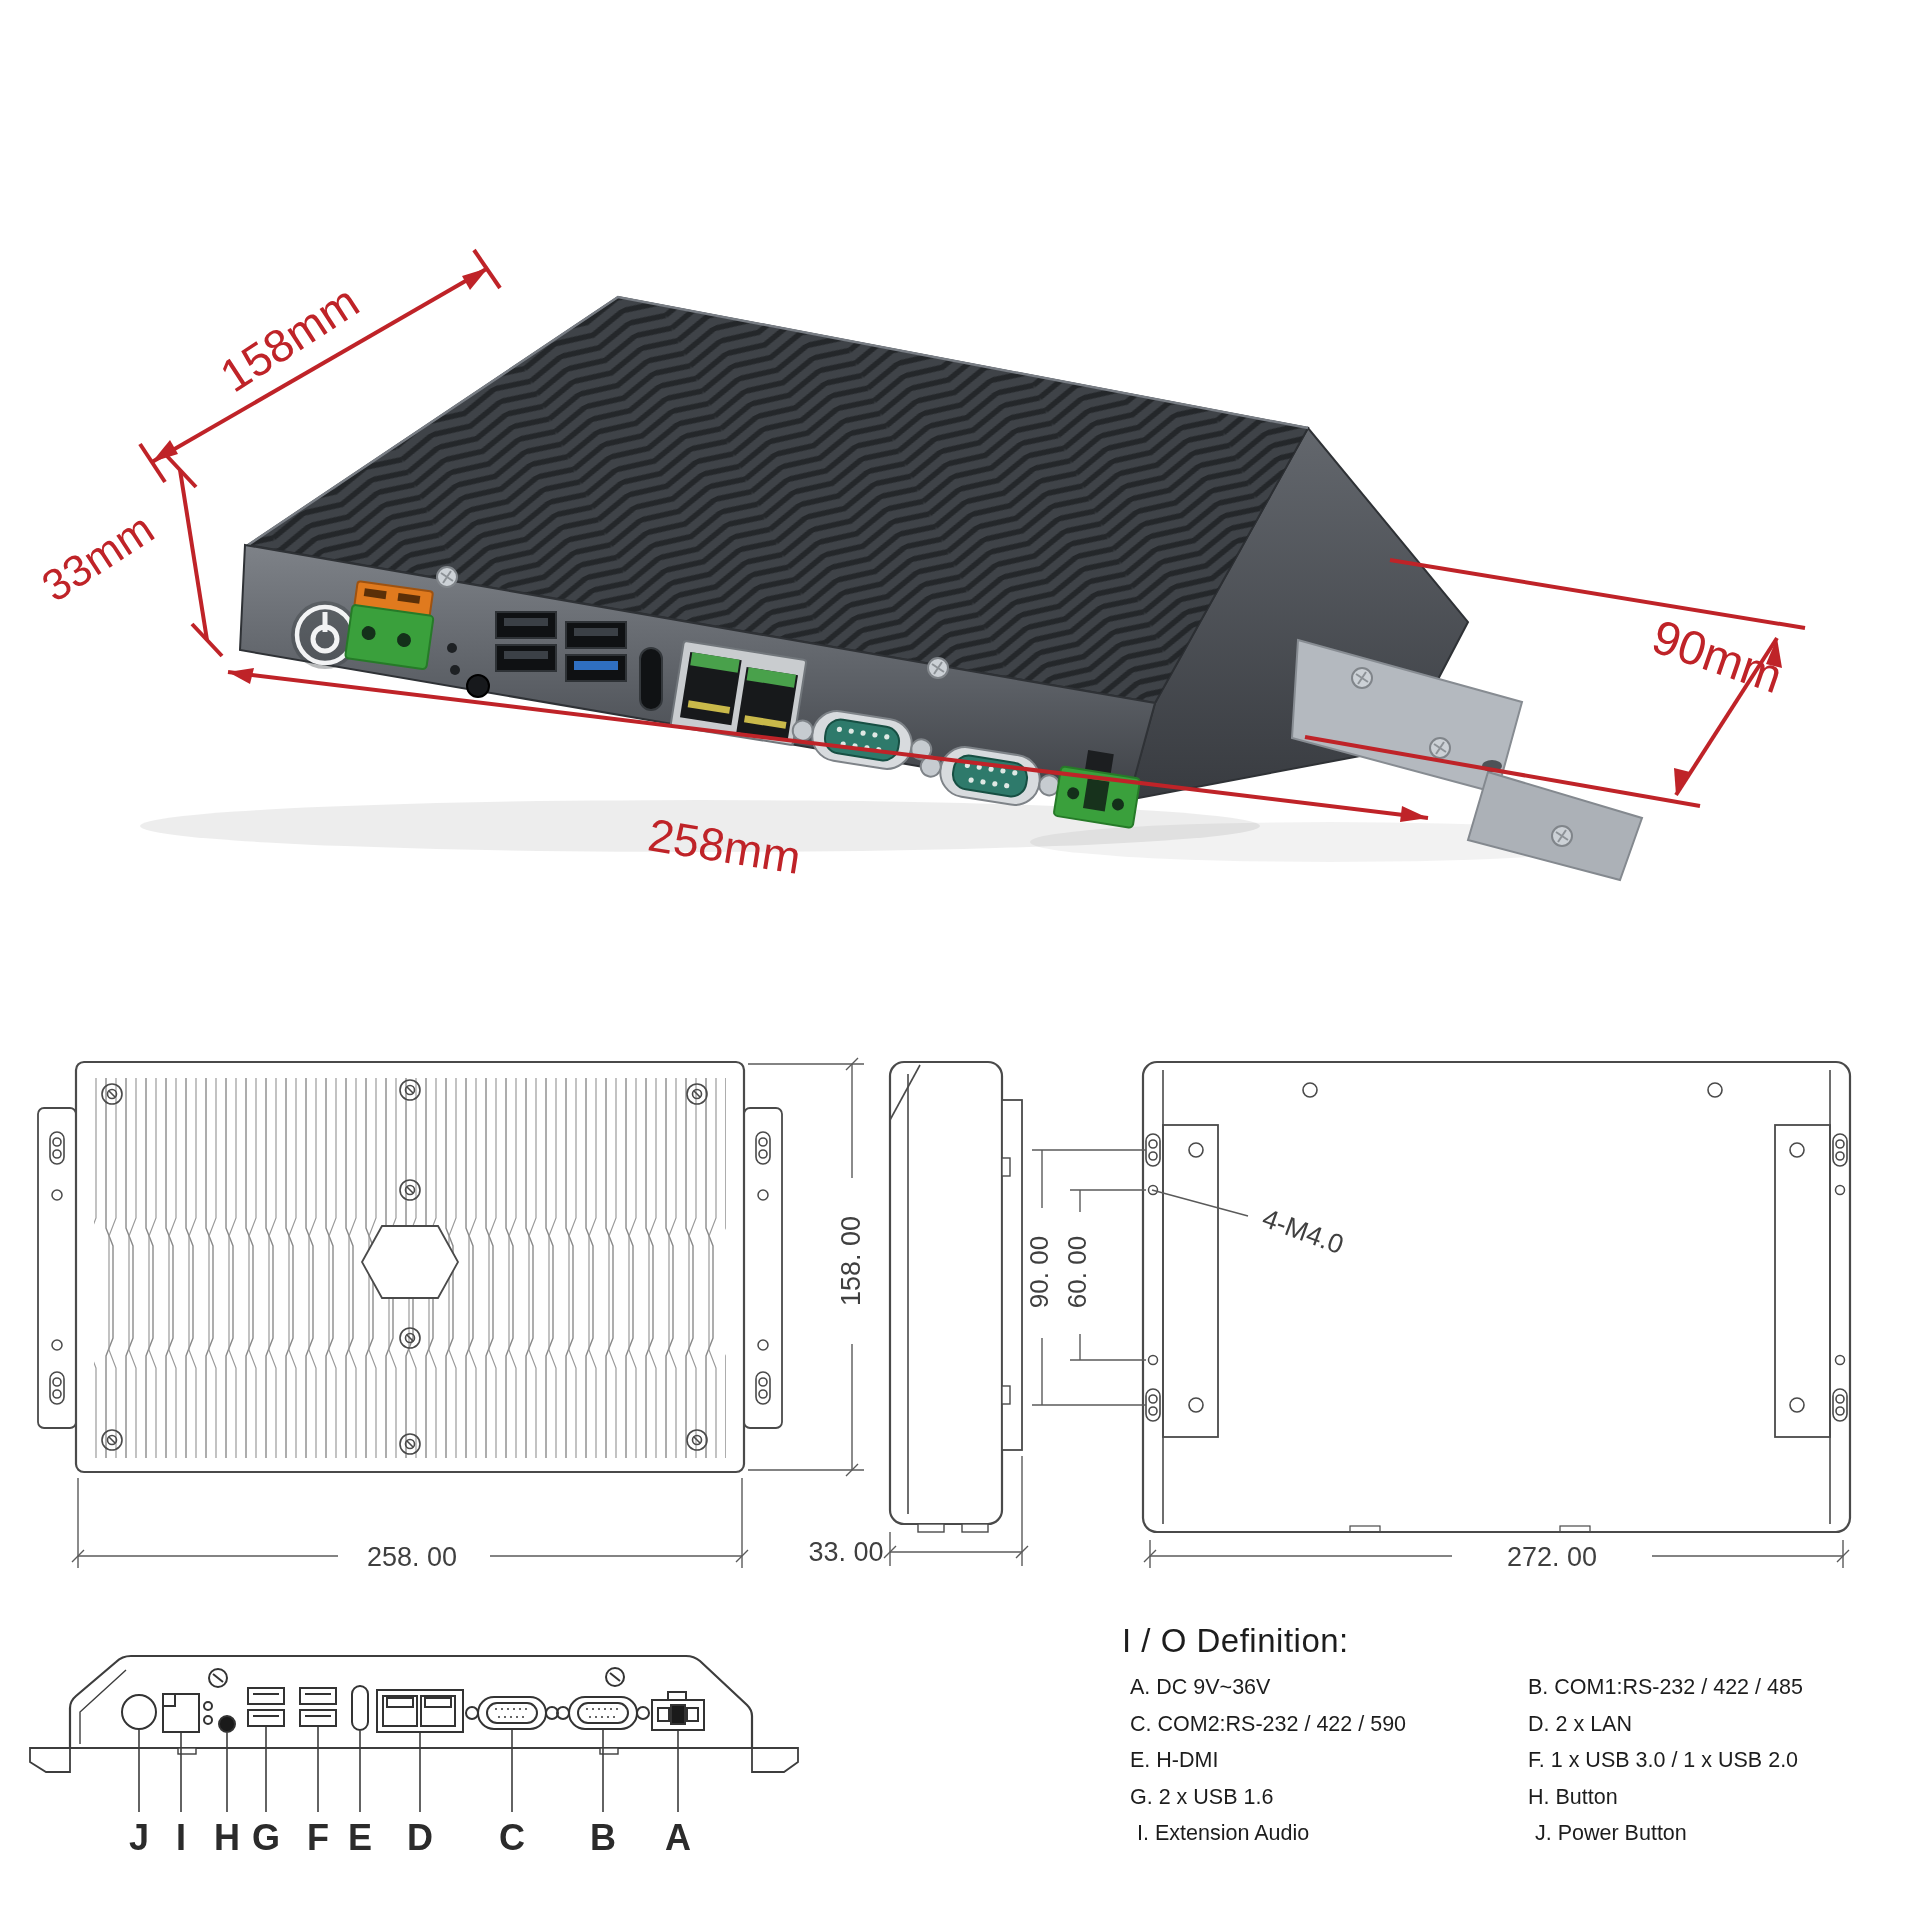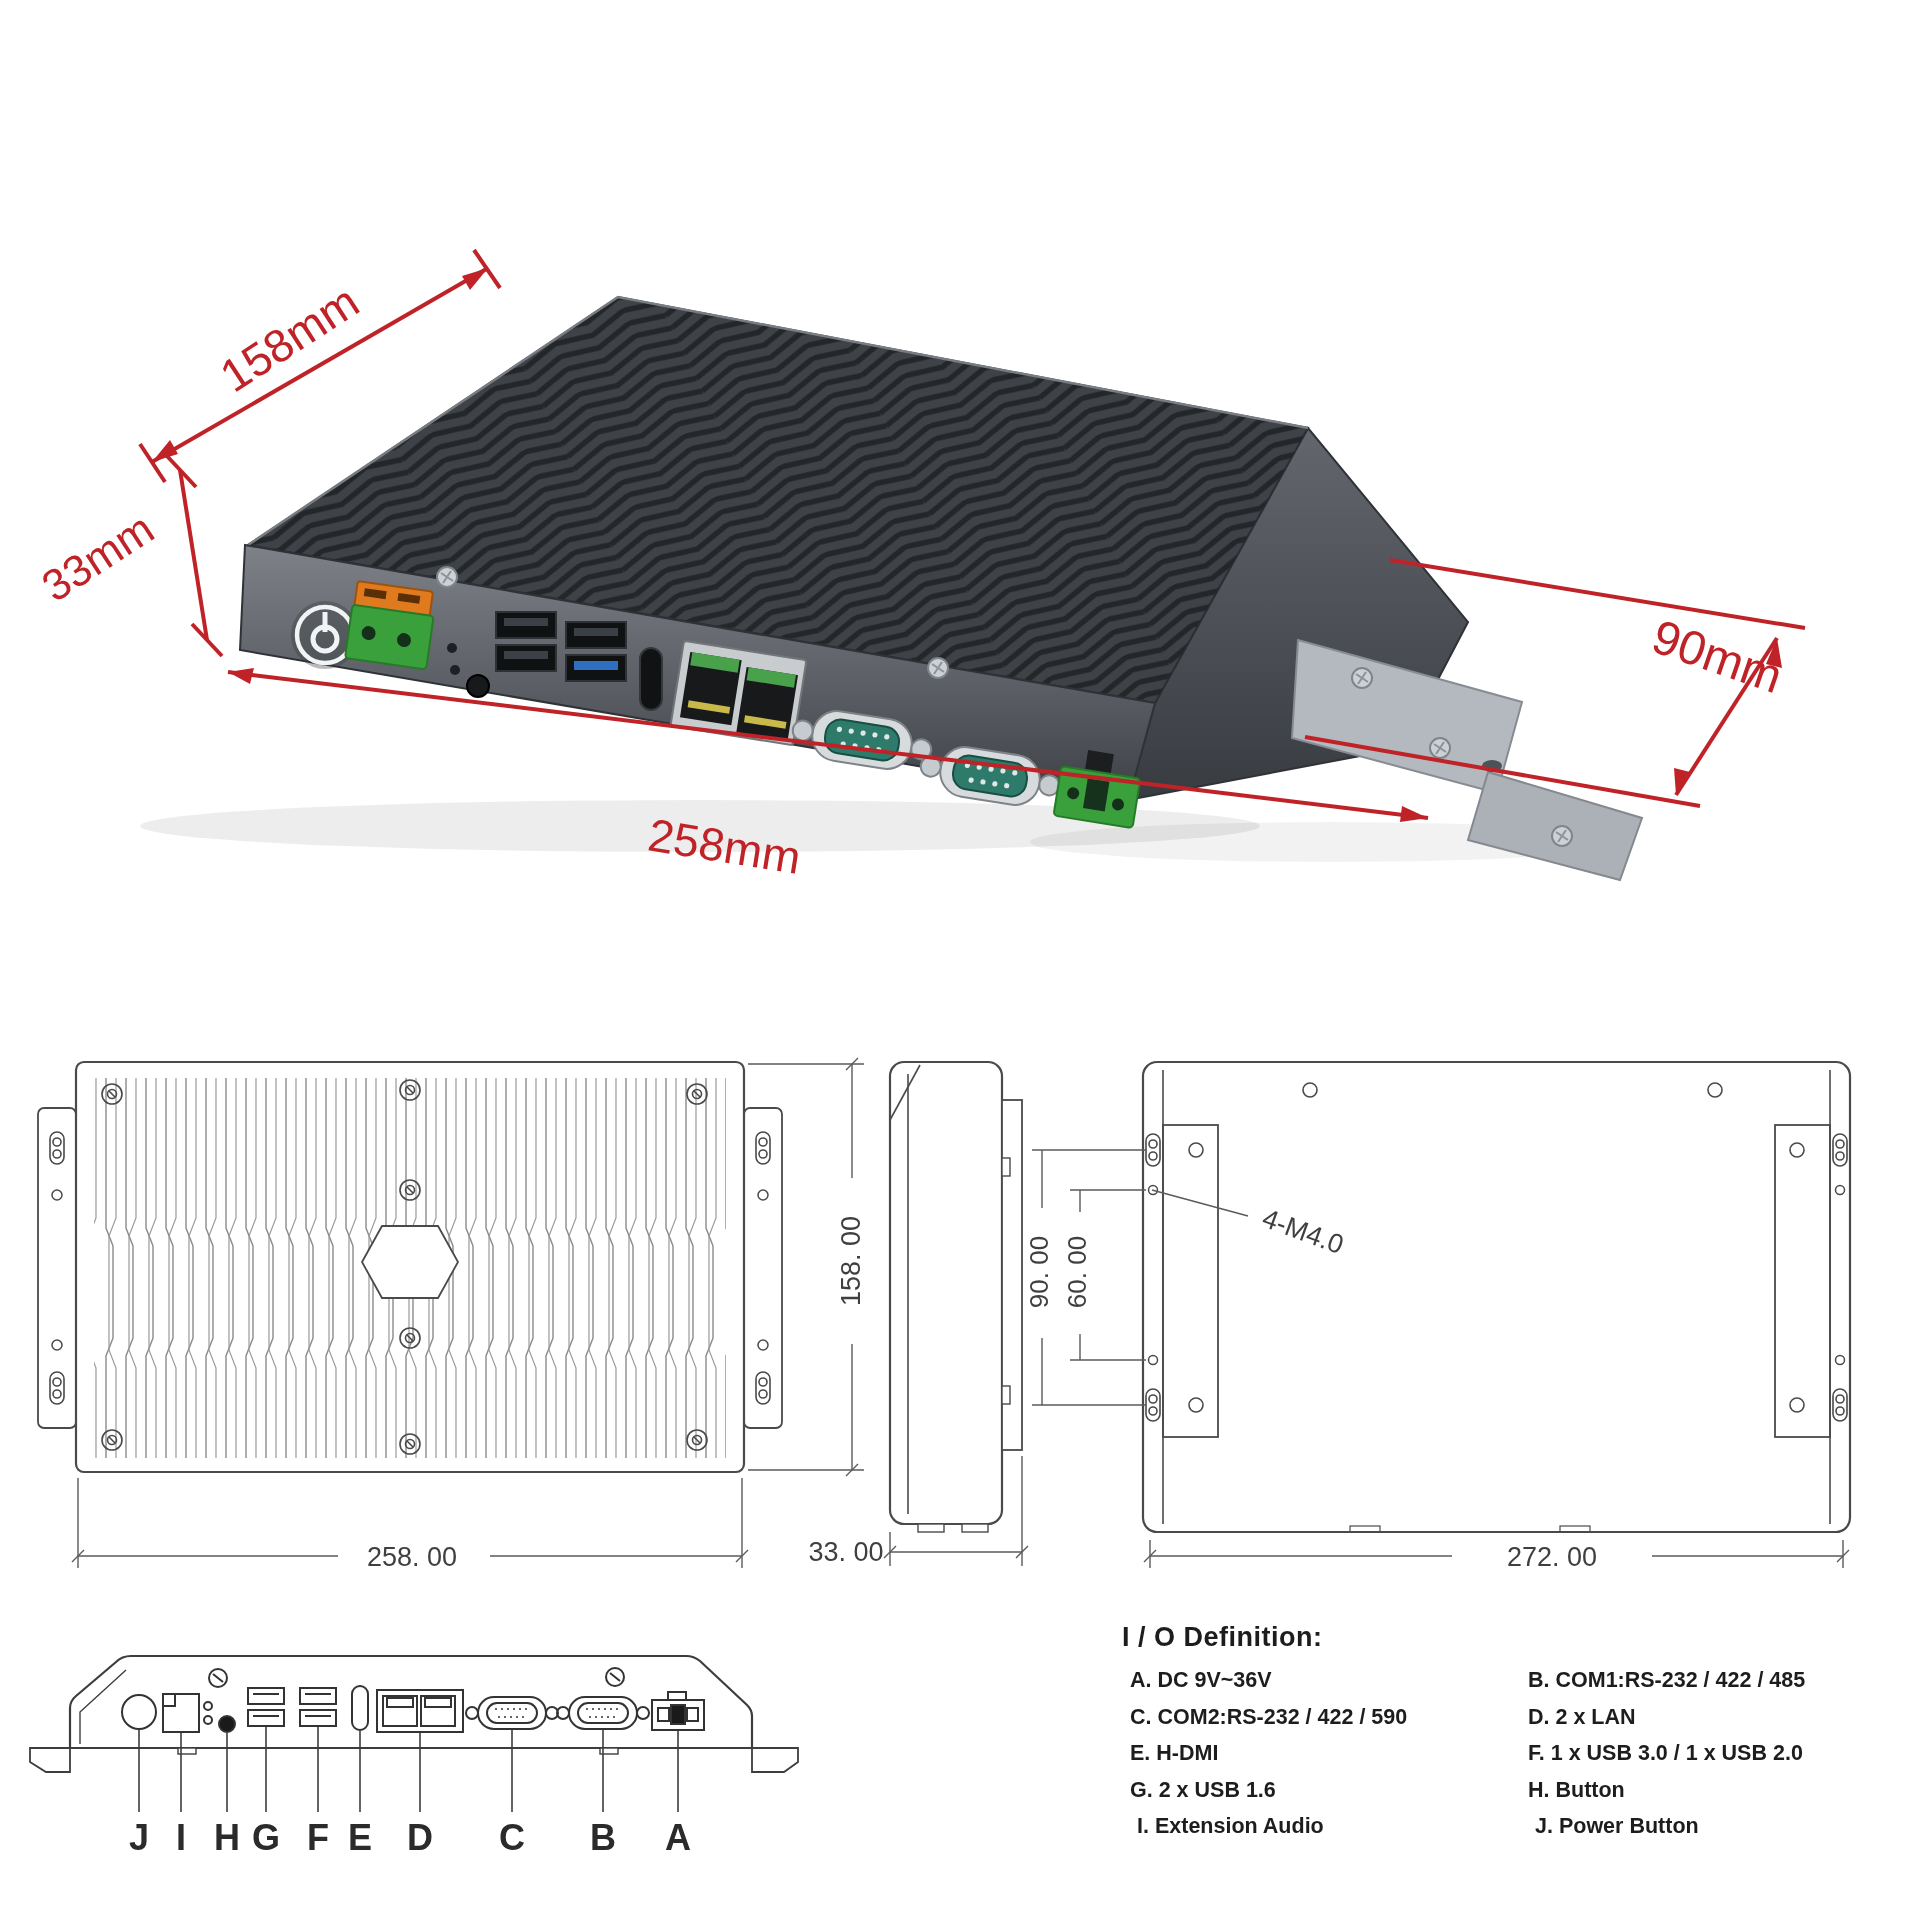--- a/index.html
+++ b/index.html
@@ -3,26 +3,26 @@
 <meta charset="utf-8">
 <style>
   html,body{margin:0;padding:0;background:#fff;}
   .stage{position:relative;width:1920px;height:1920px;background:#ffffff;overflow:hidden;
          font-family:"Liberation Sans",sans-serif;}
   .layer{position:absolute;left:0;top:0;}
   svg text{font-family:"Liberation Sans",sans-serif;}
   .redlabel{fill:#bf2328;font-weight:500;}
   .cadlabel{fill:#3f3f3f;}
   .io-def{position:absolute;left:1118px;top:1622px;width:790px;color:#1d1d1d;}
-  .io-def .title{font-size:27px;font-weight:bold;margin:0 0 12px 4px;letter-spacing:0.5px;}
+  .io-def .title{font-size:33px;font-weight:normal;margin:0 0 12px 4px;letter-spacing:0.5px;}
   .io-cols{position:relative;}
   .io-col{position:absolute;top:0;}
   .io-col.left{left:12px;width:400px;}
   .io-col.right{left:410px;width:380px;}
-  .io-row{font-size:21.5px;font-weight:700;height:36.5px;line-height:30px;white-space:nowrap;}
+  .io-row{font-size:21.5px;font-weight:400;height:36.5px;line-height:30px;white-space:nowrap;}
   .io-row.indent{padding-left:7px;}
 </style>
 </head>
 <body>
 
 <div class="stage">
 
   <svg class="layer" width="1920" height="940" viewBox="0 0 1920 940">
     <defs>
       <linearGradient id="gradFront" x1="0" y1="0" x2="0" y2="1">

